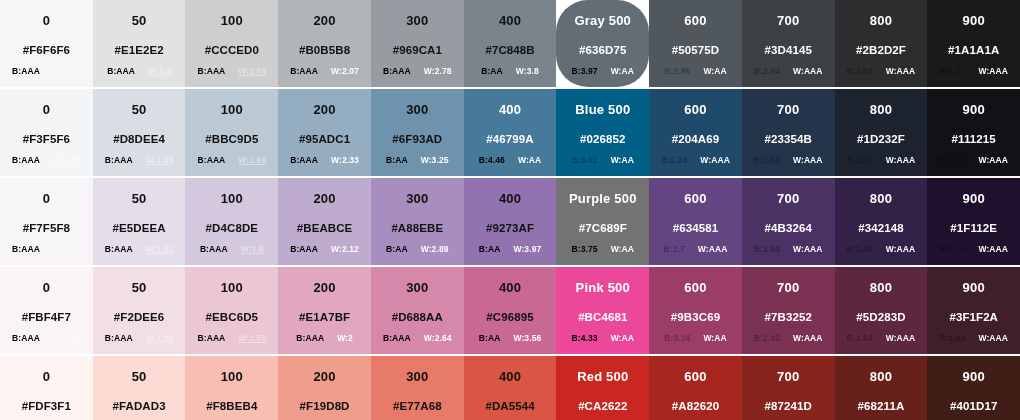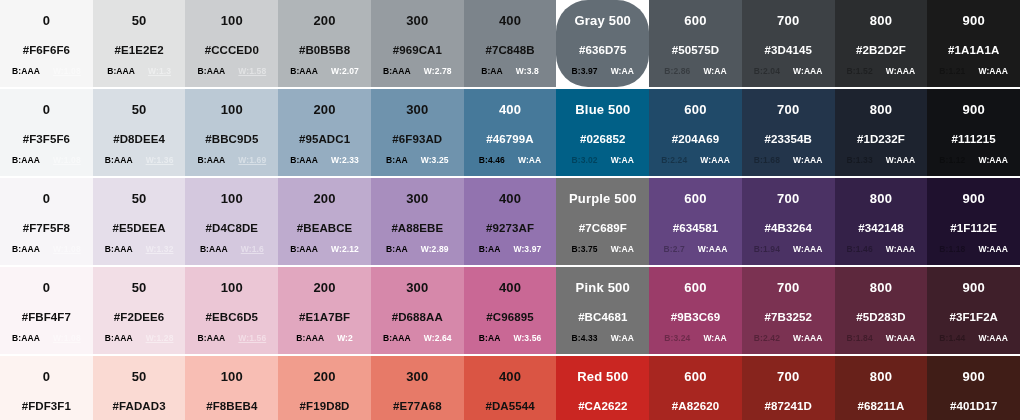--- a/index.html
+++ b/index.html
@@ -394,21 +394,21 @@
         </div>
       </div>
       <div class="swatch text-on-light" style="background: rgb(201, 104, 149);">
         <div class="swatch-step">400</div>
         <div class="swatch-hex">#C96895</div>
         <div class="swatch-contrast">
           <span class="contrast-chip chip-black">B:AA</span>
           <span class="contrast-chip chip-white">W:3.56</span>
         </div>
       </div>
-      <div class="swatch text-on-dark" style="background: #737373; align-items: center;">
+      <div class="swatch text-on-dark" style="background: #ec4899; align-items: center;">
         <div class="swatch-step">Pink 500</div>
         <div class="swatch-hex">#BC4681</div>
         <div class="swatch-contrast">
           <span class="contrast-chip chip-black">B:4.33</span>
           <span class="contrast-chip chip-white">W:AA</span>
         </div>
       </div>
       <div class="swatch text-on-dark" style="background: rgb(155, 60, 105);">
         <div class="swatch-step">600</div>
         <div class="swatch-hex">#9B3C69</div>

